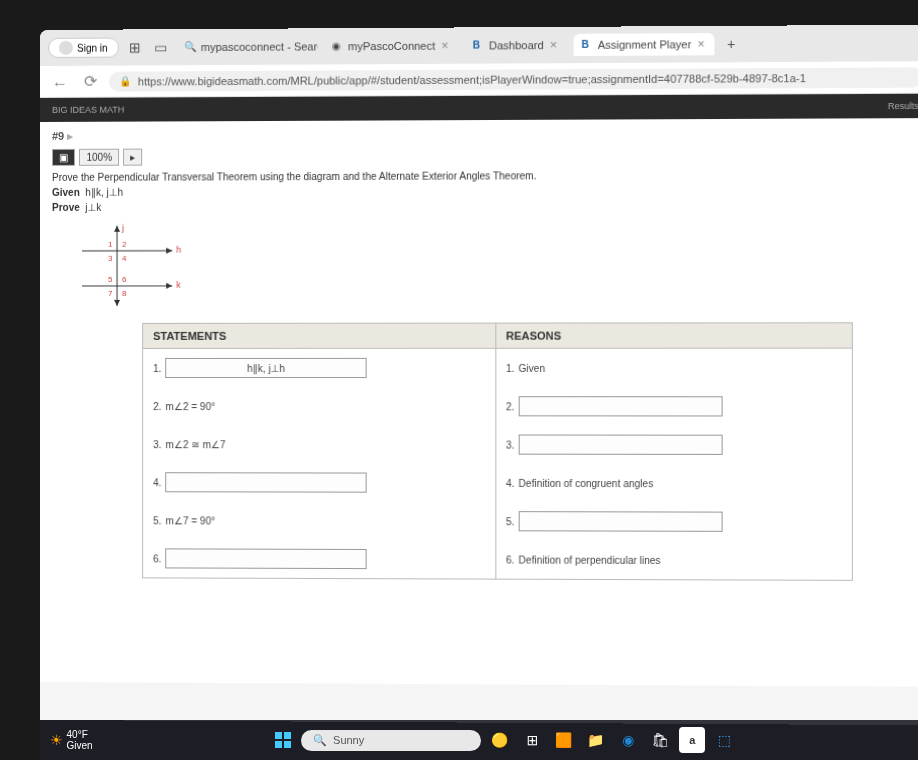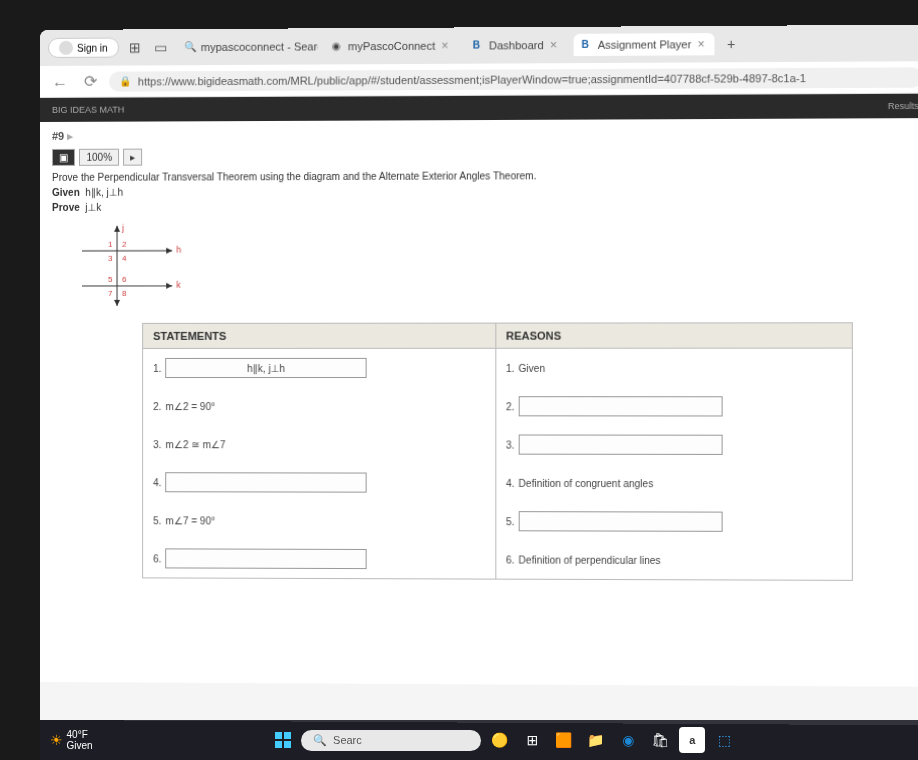--- a/index.html
+++ b/index.html
@@ -206,21 +206,21 @@
     <div class="win-btn">
       <svg width="16" height="16" viewBox="0 0 16 16">
           <rect x="0" y="0" width="7" height="7" fill="#4cf"></rect>
           <rect x="9" y="0" width="7" height="7" fill="#4cf"></rect>
           <rect x="0" y="9" width="7" height="7" fill="#4cf"></rect>
           <rect x="9" y="9" width="7" height="7" fill="#4cf"></rect>
         </svg>
     </div>
     <div class="search-box">
       <span>🔍</span>
-      <span>Searc</span>
+      <span>Sunny</span>
     </div>
     <div class="tb-icon">🟡</div>
     <div class="tb-icon" style="color:#fff">⊞</div>
     <div class="tb-icon">🟧</div>
     <div class="tb-icon">📁</div>
     <div class="tb-icon" style="color:#1c88d6">◉</div>
     <div class="tb-icon" style="color:#fff">🛍</div>
     <div class="tb-icon" style="background:#fff;color:#333;font-size:11px;font-weight:bold">a</div>
     <div class="tb-icon" style="color:#3af">⬚</div>
   </div>

